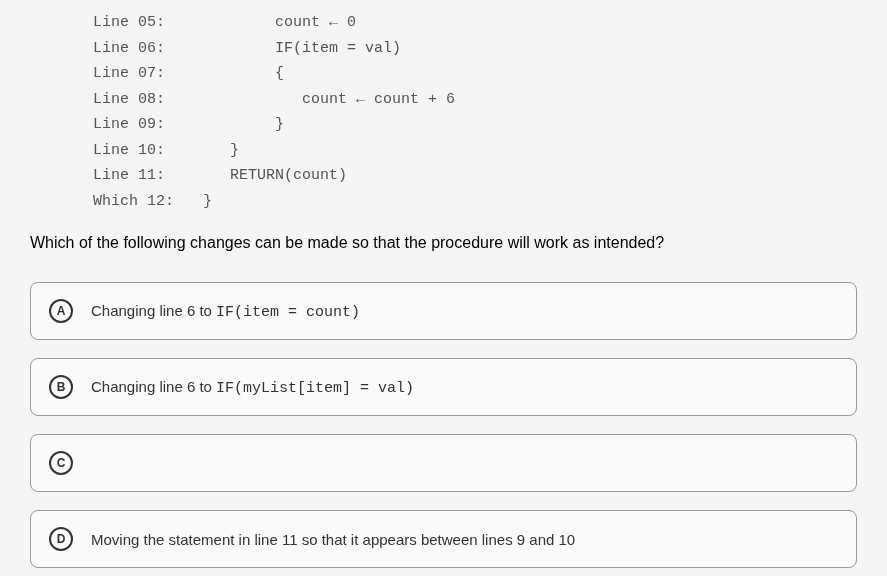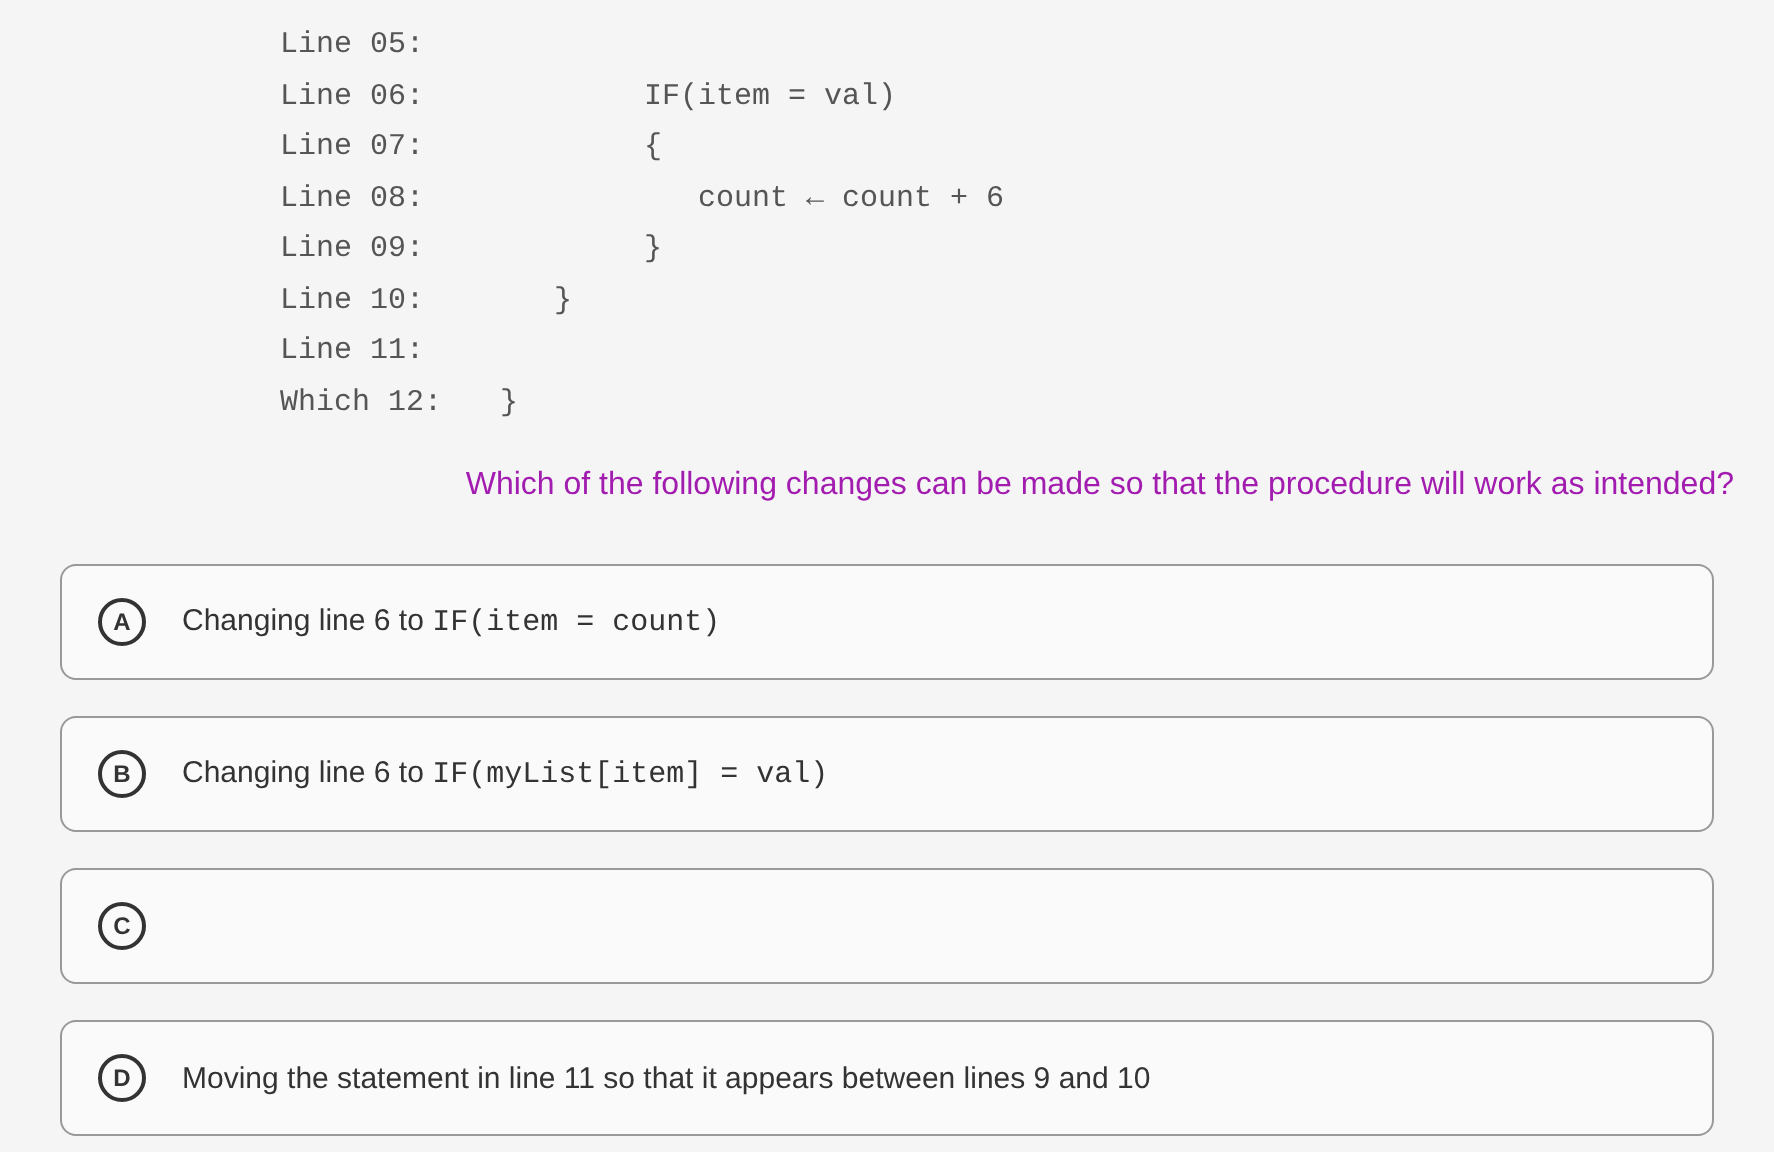--- a/index.html
+++ b/index.html
@@ -8,42 +8,41 @@
       box-sizing: border-box;
     }
     body {
       font-family: Arial, sans-serif;
       background: #f5f5f5;
       padding: 10px 20px;
       font-size: 15px;
       color: #333;
     }
     .code-block {
-      margin-left: 120px;
+      margin-left: 73px;
       margin-bottom: 20px;
       font-family: 'Courier New', monospace;
       font-size: 15px;
       line-height: 1.7;
       color: #555;
     }
     .code-line {
       display: flex;
     }
     .line-label {
       width: 110px;
       flex-shrink: 0;
     }
     .line-code {
       white-space: pre;
     }
     .question-text {
       margin: 15px 0 30px 10px;
       font-size: 16px;
-      color: #a21caf;
-      text-align: right;
+      color: #000000;
     }
     .options {
       padding: 0 10px;
     }
     .option {
       display: flex;
       align-items: center;
       border: 1px solid #999;
       border-radius: 8px;
       padding: 16px 18px;
@@ -72,20 +71,21 @@
       font-family: 'Courier New', monospace;
       text-align: center;
     }
   </style>
 </head>
 <body>
 
 <div class="code-block" id="code-block">
     <div class="code-line">
       <span class="line-label">Line 05:</span>
+      <span class="line-code">        count ← 0</span>
     </div>
     <div class="code-line">
       <span class="line-label">Line 06:</span>
       <span class="line-code">        IF(item = val)</span>
     </div>
     <div class="code-line">
       <span class="line-label">Line 07:</span>
       <span class="line-code">        {</span>
     </div>
     <div class="code-line">
@@ -95,20 +95,21 @@
     <div class="code-line">
       <span class="line-label">Line 09:</span>
       <span class="line-code">        }</span>
     </div>
     <div class="code-line">
       <span class="line-label">Line 10:</span>
       <span class="line-code">   }</span>
     </div>
     <div class="code-line">
       <span class="line-label">Line 11:</span>
+      <span class="line-code">   RETURN(count)</span>
     </div>
     <div class="code-line">
       <span class="line-label">Which 12:</span>
       <span class="line-code">}</span>
     </div>
   </div>
 
 <div class="question-text">Which of the following changes can be made so that the procedure will work as intended?</div>
 
 <div class="options" id="options">

